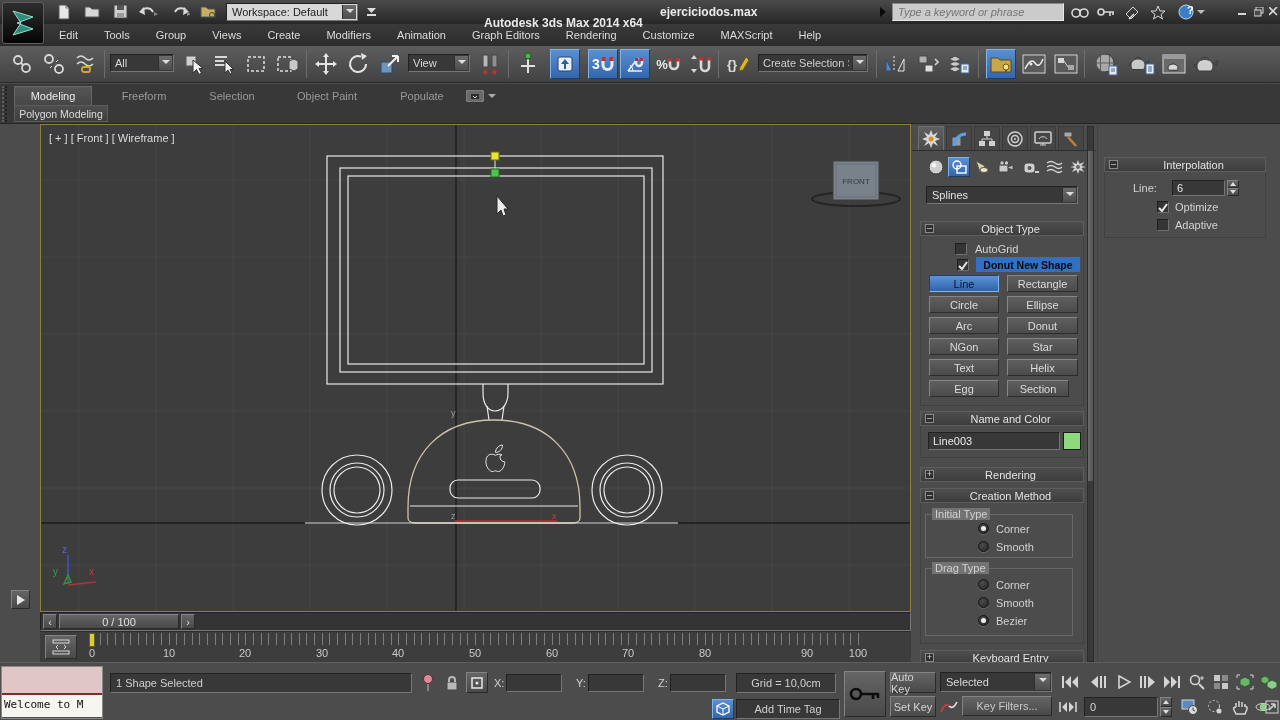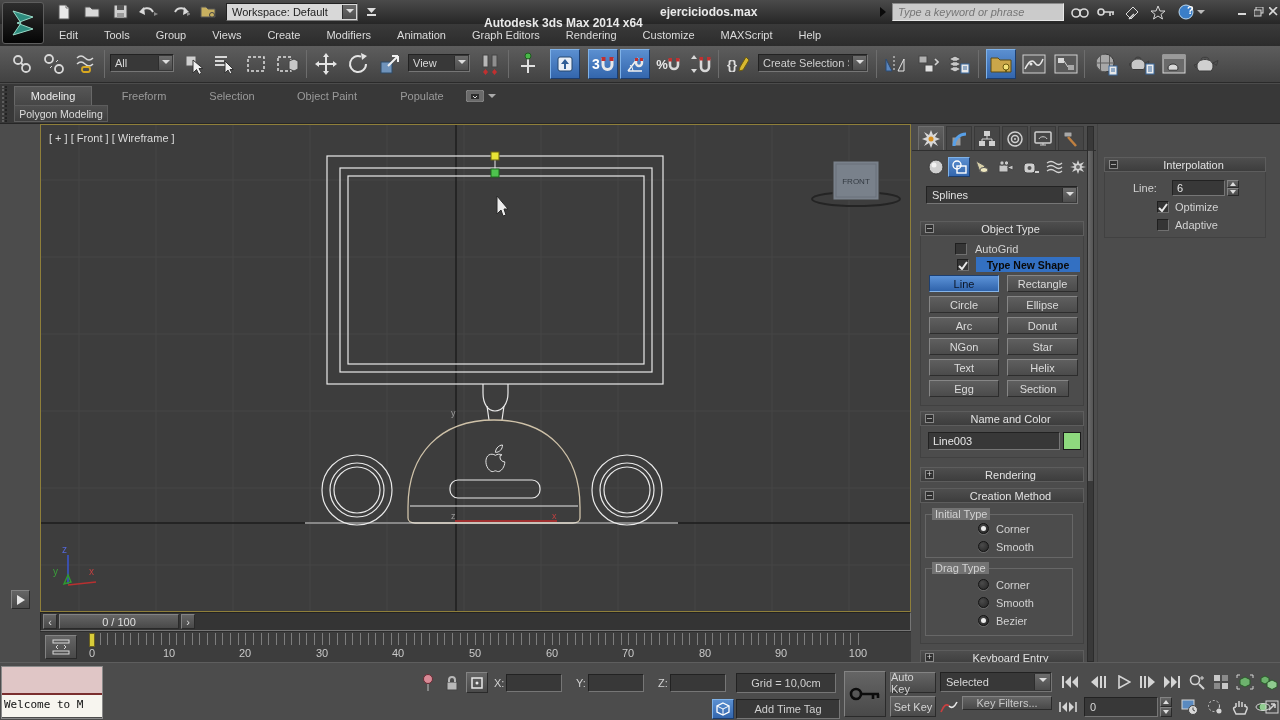--- a/index.html
+++ b/index.html
@@ -612,21 +612,21 @@
     </div>
   <div class="a" style="left:8px;top:112px;width:164px;height:170px;border:1px solid #414141;border-top:none"></div>
   <div class="a cb" style="left:43px;top:119px"></div>
   <div class="a lab" style="left:63px;top:119px">AutoGrid</div>
   <div class="a cb fc" style="left:45px;top:135px">
       <svg width="10" height="9">
         <polyline points="1,5 4,8 9,1" stroke="#e8e8e8" stroke-width="2" fill="none"></polyline>
       </svg>
     </div>
   <div class="a fc" style="left:64px;top:133px;width:104px;height:15px;background:#3370c2;color:#0a0a0a;font-weight:bold;font-size:10.5px">
-      <span>Type New Shape</span>
+      <span>Donut New Shape</span>
     </div>
 
   <div class="a mxb on" style="left:17px;top:151px;width:70px">Line</div>
   <div class="a mxb" style="left:95px;top:151px;width:71px">Rectangle</div>
   <div class="a mxb" style="left:17px;top:172px;width:70px">Circle</div>
   <div class="a mxb" style="left:95px;top:172px;width:71px">Ellipse</div>
   <div class="a mxb" style="left:17px;top:193px;width:70px">Arc</div>
   <div class="a mxb" style="left:95px;top:193px;width:71px">Donut</div>
   <div class="a mxb" style="left:17px;top:214px;width:70px">NGon</div>
   <div class="a mxb" style="left:95px;top:214px;width:71px">Star</div>
@@ -736,32 +736,35 @@
   <div class="tick-labels">
     <span class="ticklbl" style="left:37px;top:15px">0</span>
     <span class="ticklbl" style="left:114px;top:15px">10</span>
     <span class="ticklbl" style="left:190px;top:15px">20</span>
     <span class="ticklbl" style="left:267px;top:15px">30</span>
     <span class="ticklbl" style="left:343px;top:15px">40</span>
     <span class="ticklbl" style="left:420px;top:15px">50</span>
     <span class="ticklbl" style="left:497px;top:15px">60</span>
     <span class="ticklbl" style="left:573px;top:15px">70</span>
     <span class="ticklbl" style="left:650px;top:15px">80</span>
-    <span class="ticklbl" style="left:726px;top:15px">90</span>
+    <span class="ticklbl" style="left:752px;top:15px">90</span>
     <span class="ticklbl" style="left:803px;top:15px">100</span>
   </div>
 </div>
 
 <div class="a" style="left:0;top:662px;width:1280px;height:58px;background:#4c4c4c;border-top:1px solid #5e5e5e">
 
   <div class="a" style="left:1px;top:3px;width:102px;height:53px;border:1px solid #8a8a8a">
     <div style="height:28px;background:#e0c6c6;border-bottom:2px solid #7a2e2e"></div>
     <div style="height:22px;background:#f7f5ef;color:#111;font-family:'DejaVu Sans Mono',monospace;font-size:11px;padding:3px 1px 0 2px;white-space:nowrap;overflow:hidden"><span>Welcome to M</span></div>
   </div>
 
+  <div class="a sunk f" style="left:110px;top:10px;width:302px;height:20px;padding-left:5px;color:#cfcfcf">
+      <span>1 Shape Selected</span>
+    </div>
 
   <div class="a fc" style="left:418px;top:10px;width:20px;height:20px">
       <svg width="12" height="18" viewBox="0 0 12 18">
         <circle cx="6" cy="5" r="4.5" fill="#d88a96" stroke="#6a2a34"></circle>
         <path d="M6 10v7" stroke="#999" stroke-width="1.5"></path>
       </svg>
     </div>
   <div class="a fc" style="left:442px;top:10px;width:20px;height:20px">
       <svg width="14" height="16" viewBox="0 0 14 16">
         <rect x="2" y="7" width="10" height="8" fill="#b8b8b8" stroke="#444"></rect>
@@ -814,21 +817,21 @@
     <span class="ddbtn" style="width:16px">
         <span class="tri"></span>
       </span>
   </div>
   <div class="a fc" style="left:938px;top:34px;width:22px;height:20px">
       <svg width="18" height="16" viewBox="0 0 18 16">
         <path d="M1 13q4-10 8-6" fill="none" stroke="#c84040" stroke-width="1.6"></path>
         <path d="M9 7q4 4 8-4" fill="none" stroke="#e8e8e8" stroke-width="1.6"></path>
       </svg>
     </div>
-  <div class="a btn fc" style="left:962px;top:33px;width:90px;height:14px;color:#c8c8c8">
+  <div class="a btn fc" style="left:962px;top:33px;width:90px;height:20px;color:#c8c8c8">
       <span>Key Filters...</span>
     </div>
 
   <div class="a fc" style="left:1058px;top:9px;width:24px;height:20px">
       <svg width="16" height="12" viewBox="0 0 16 12">
         <path d="M1 0v12" stroke="#d4d4d4" stroke-width="2"></path>
         <path d="M9 0L3 6l6 6zM16 0l-6 6 6 6z" fill="#d4d4d4"></path>
       </svg>
     </div>
   <div class="a fc" style="left:1086px;top:9px;width:24px;height:20px">

